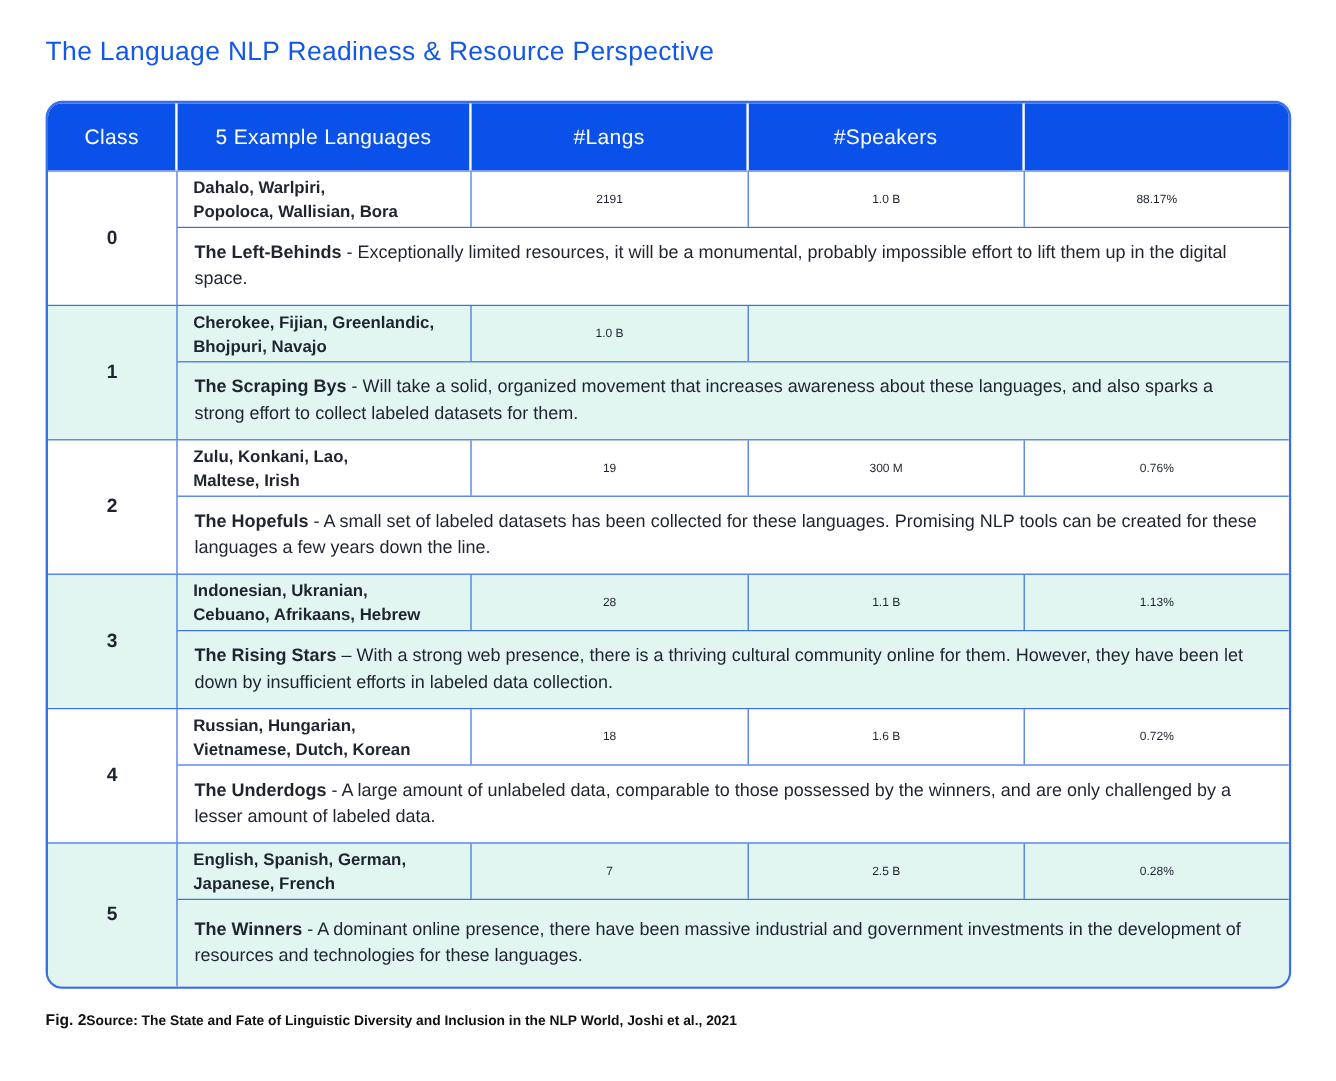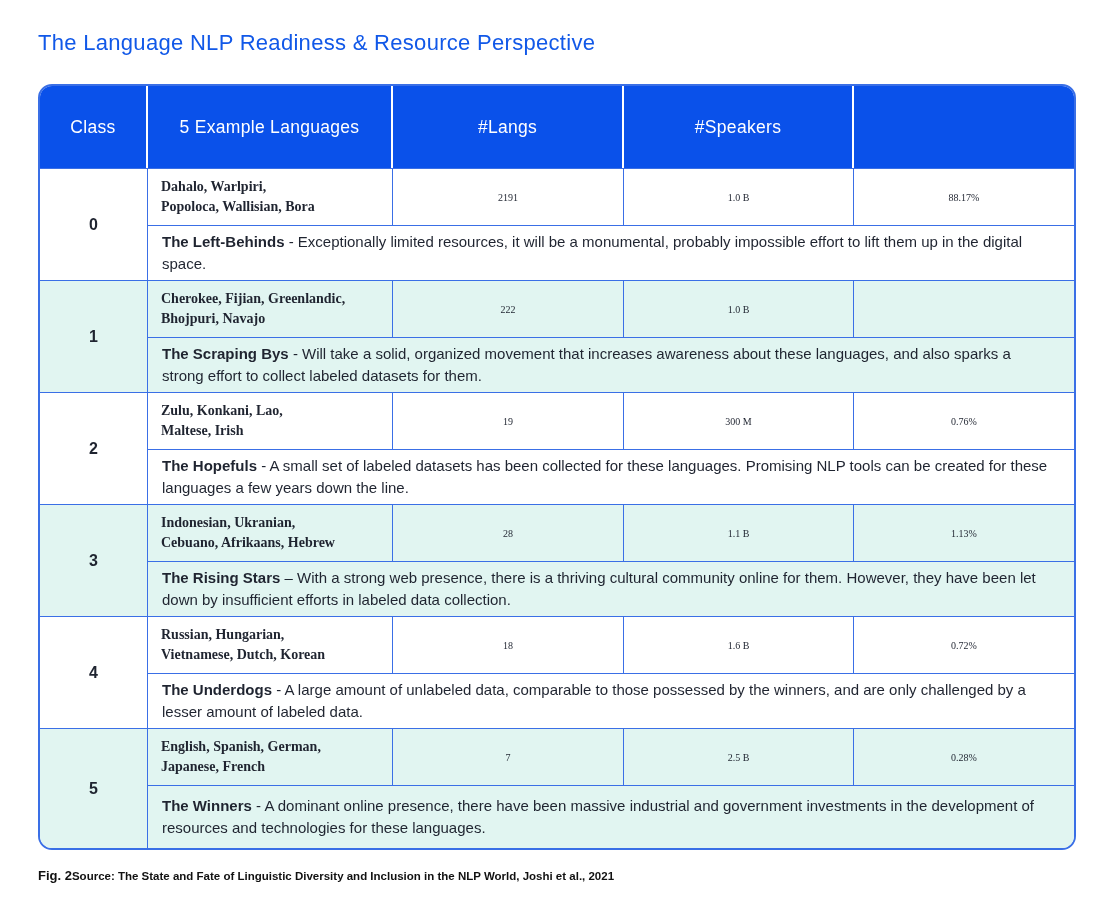--- a/index.html
+++ b/index.html
@@ -28,21 +28,21 @@
     width:1038px;
     border:2px solid var(--border-blue);
     border-radius:14px;
     overflow:hidden;
     background:var(--row-bg);
   }
   .header-row{
     display:grid;
     grid-template-columns:108px 245px 231px 230px 220px;
     background:var(--header-bg);
-    height:82px;
+    height:56px;
   }
   .header-cell{
     color:var(--header-text);
     font-size:17.5px;font-weight:500;letter-spacing:.3px;
     display:flex;align-items:center;justify-content:center;
     text-align:center;
     border-right:2px solid #ffffff;
   }
   .header-cell.last{border-right:none;}
   .class-row{
@@ -57,23 +57,22 @@
   .class-row.tall{height:120px;}
   .class-cell{
     border-right:1.5px solid var(--border-blue);
     display:flex;align-items:center;justify-content:center;
     font-size:16px;font-weight:700;
   }
   .row-right{display:flex;flex-direction:column;}
   .data-subrow{
     display:grid;
     grid-template-columns:245px 231px 230px 220px;
-    height:57px;
+    height:47px;
     border-bottom:1.5px solid var(--border-blue);
-    font-family:Liberation Serif, serif;
   }
   .cell{
     display:flex;align-items:center;justify-content:center;
     border-right:1.5px solid var(--border-blue);
     font-size:10px;
   }
   .cell.last{border-right:none;}
   .cell.languages{
     justify-content:flex-start;
     padding-left:13px;padding-right:8px;
@@ -128,21 +127,20 @@
         </div>
       </div>
     </div>
 
     <div class="class-row shaded">
       <div class="class-cell">1</div>
       <div class="row-right">
         <div class="data-subrow">
           <div class="cell languages">Cherokee, Fijian, Greenlandic,
 Bhojpuri, Navajo</div>
-          <div class="cell">222</div>
           <div class="cell">1.0 B</div>
         </div>
         <div class="desc-subrow">
           <p class="desc-text"><span class="group-name">The Scraping Bys</span>
 <span>- Will take a solid, organized movement that increases awareness about these languages, and also sparks a strong effort to collect labeled datasets for them.</span></p>
         </div>
       </div>
     </div>
 
     <div class="class-row">

